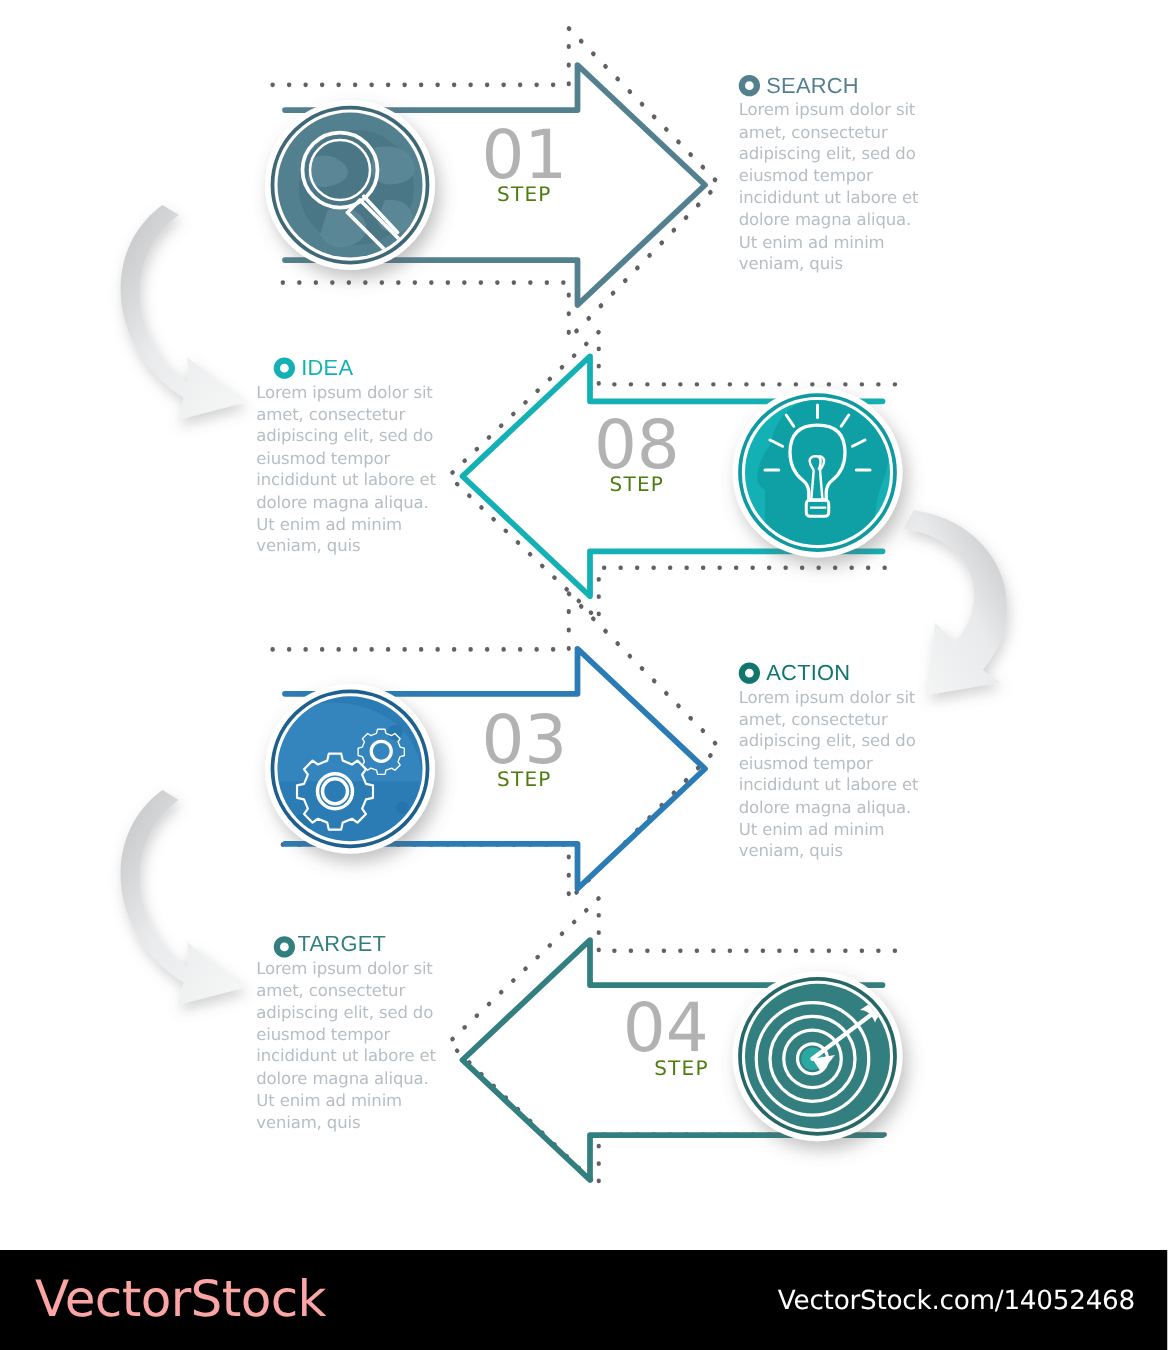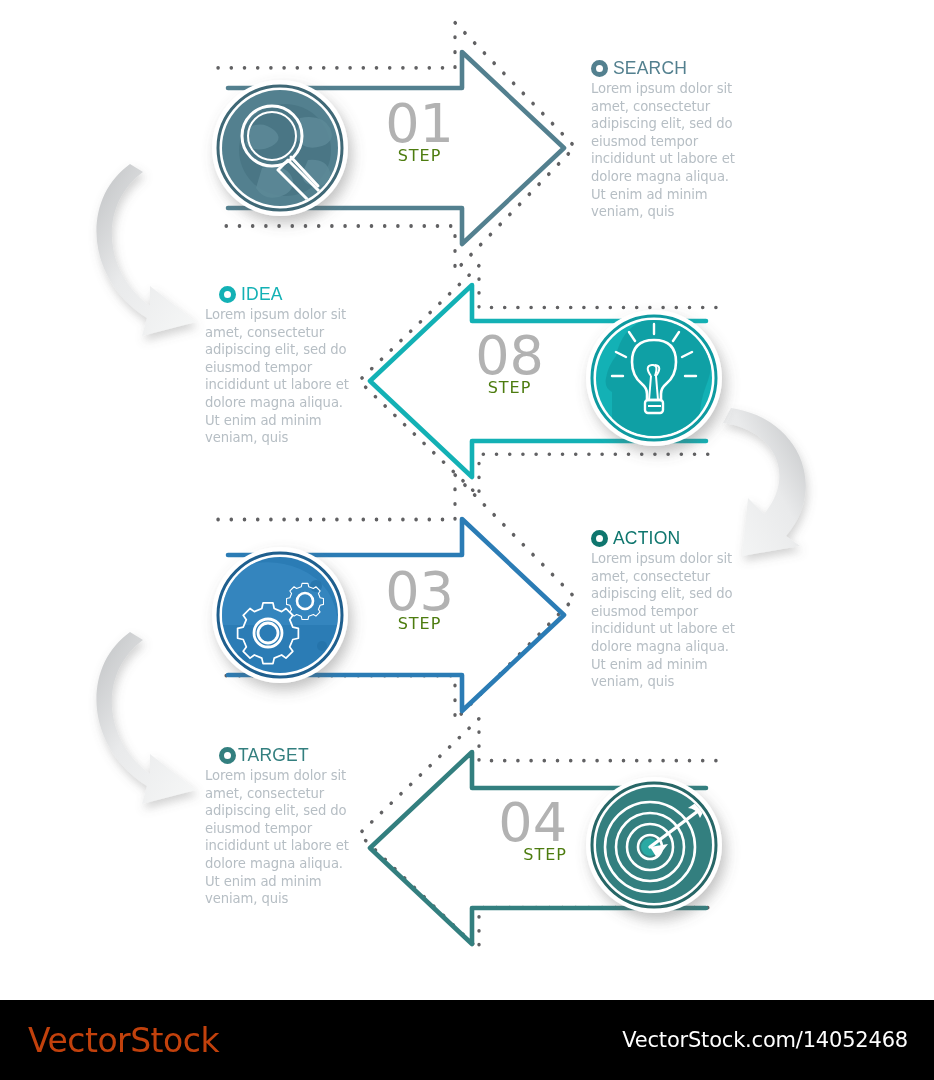--- a/index.html
+++ b/index.html
@@ -88,22 +88,22 @@
   #footer {
     position: absolute;
     left: 0; top: 1000px;
     width: 934px; height: 80px;
     background: #000000;
   }
   #footer .brand {
     position: absolute;
     left: 28px; top: 50%;
     transform: translateY(-50%);
-    color: #c2410c;
-    font-size: 33px;
+    color: #fca5a5;
+    font-size: 40px;
     font-family: "DejaVu Sans", "Liberation Sans", sans-serif;
     letter-spacing: -0.5px;
   }
   #footer .url {
     position: absolute;
     right: 26px; top: 50%;
     transform: translateY(-50%);
     color: #ffffff;
     font-size: 21px;
     font-family: "DejaVu Sans", "Liberation Sans", sans-serif;
@@ -329,21 +329,21 @@
 
   <div class="textblock right" style="left:591px; top:528px;">
     <div class="head-row" style="color:#0f766e;">
       <span class="head-ring"></span>
       <span class="head-label">ACTION</span>
     </div>
     <div class="body-text">Lorem ipsum dolor sit amet, consectetur adipiscing elit, sed do eiusmod tempor incididunt ut labore et dolore magna aliqua. Ut enim ad minim veniam, quis</div>
   </div>
 
   <div class="textblock left" style="left:205px; top:745px;">
-    <div class="head-row" style="color:#337f7f; padding-left:14px; gap:2px;">
+    <div class="head-row" style="color:#337f7f; padding-left:14px; gap:2px;align-items:flex-end;">
       <span class="head-ring"></span>
       <span class="head-label">TARGET</span>
     </div>
     <div class="body-text">Lorem ipsum dolor sit amet, consectetur adipiscing elit, sed do eiusmod tempor incididunt ut labore et dolore magna aliqua. Ut enim ad minim veniam, quis</div>
   </div>
 
 </div>
 
 <div id="footer">
   <div class="brand">VectorStock</div>

